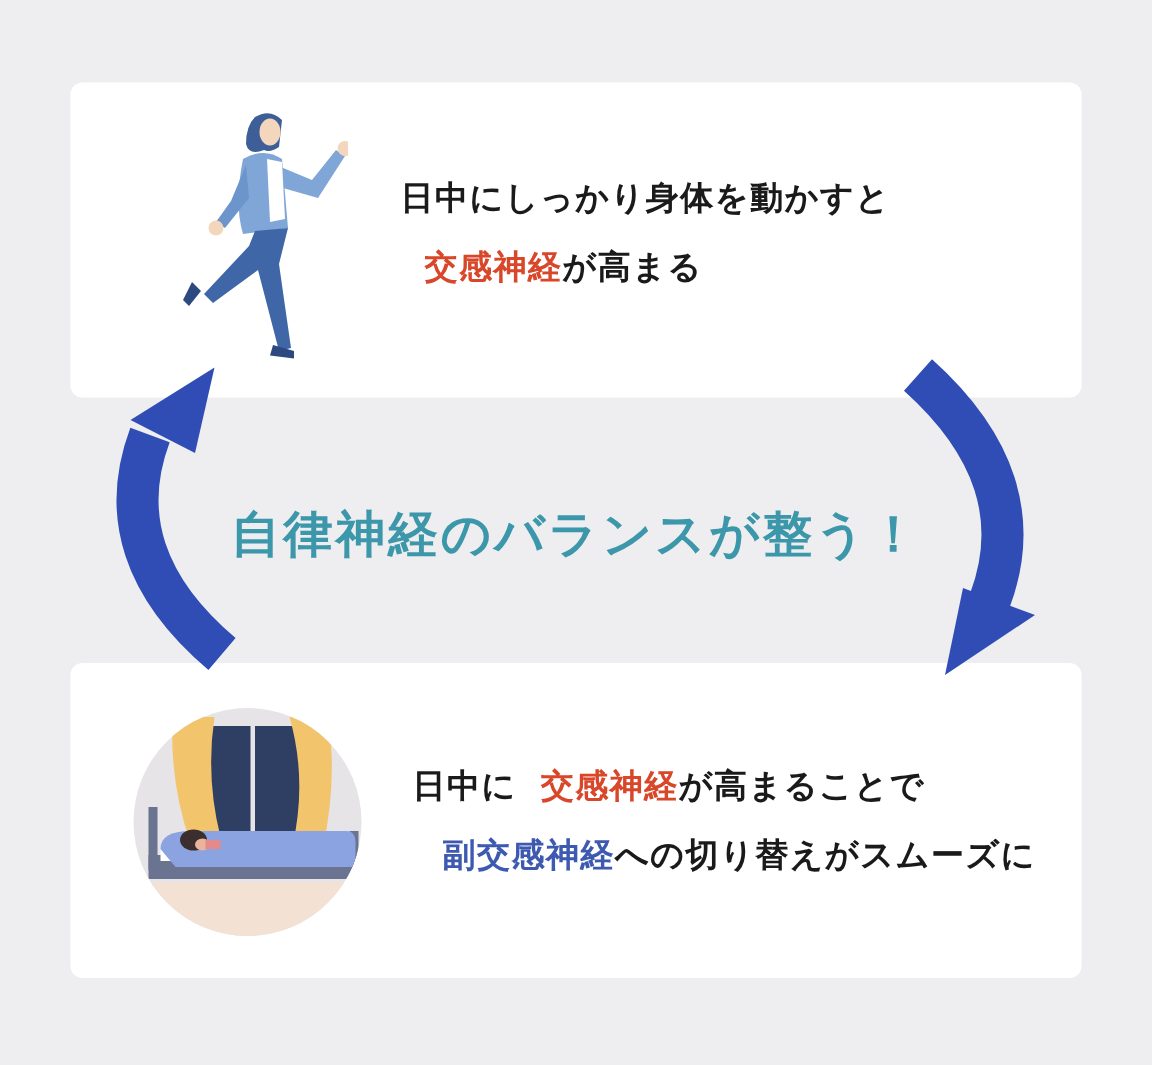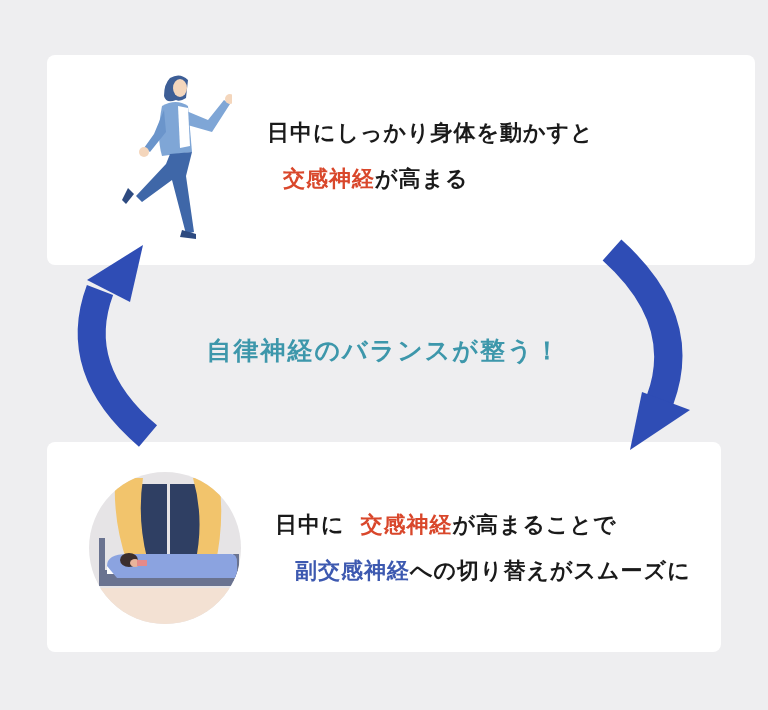--- a/index.html
+++ b/index.html
@@ -4,33 +4,33 @@
 <style>
   html, body { margin: 0; padding: 0; }
   body {
     width: 768px; height: 710px; background: #eeeef0; position: relative; overflow: hidden;
     font-family: "DejaVu Sans", "Liberation Sans", sans-serif;
   }
   .card {
     position: absolute; left: 47px; width: 674px; height: 210px;
     background: #ffffff; border-radius: 8px;
   }
-  .card.top { top: 55px; padding-left: 34px; }
+  .card.top { top: 55px; }
   .card.bottom { top: 442px; }
   .text {
     position: absolute; font-weight: bold; color: #1a1a1a;
     font-size: 22px; line-height: 46px; letter-spacing: 1px; white-space: nowrap;
   }
   .card.top .text { left: 220px; top: 55px; }
   .card.bottom .text { left: 228px; top: 60px; }
   .red { color: #d9472b; margin-left: 16px; }
   .blue { color: #3d59b0; margin-left: 20px; }
   .center-msg {
     position: absolute; left: 0; width: 768px; top: 334px; text-align: center;
-    color: #3d97ab; font-weight: bold; font-size: 25px; letter-spacing: 2px;
+    color: #3d97ab; font-weight: bold; font-size: 33px; letter-spacing: 2px;
   }
   svg.illus { position: absolute; }
   svg.arrows { position: absolute; left: 0; top: 0; pointer-events: none; }
 </style>
 </head>
 <body>
 
 <div class="card top">
   <svg class="illus" style="left:55px;top:15px" width="130" height="180" viewBox="0 0 130 180">
 

